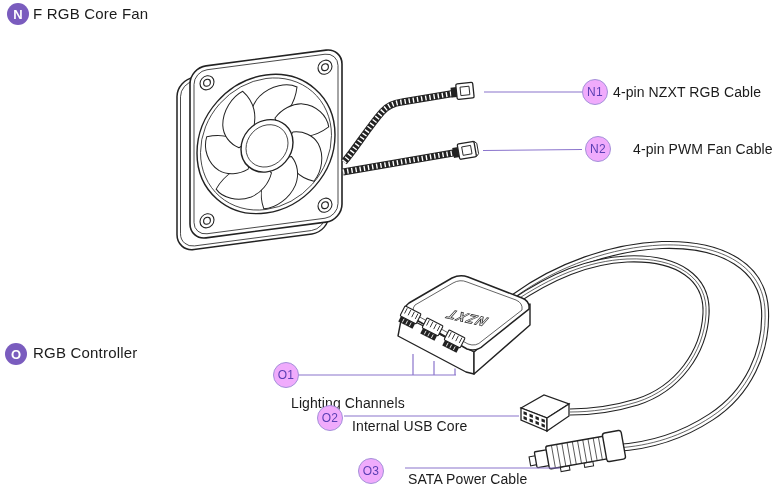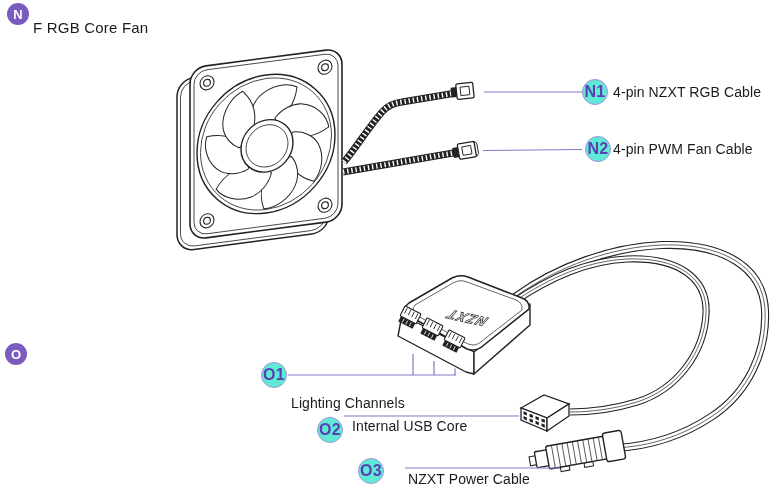--- a/index.html
+++ b/index.html
@@ -26,27 +26,27 @@
              font-family:"Liberation Sans",sans-serif; letter-spacing:1.5px;}
   
   .badge-solid{
     position:absolute; width:22px; height:22px; border-radius:50%;
     background:var(--badge_fill); color:var(--badge_letter);
     font-size:13px; font-weight:bold;
     display:flex; align-items:center; justify-content:center;
   }
   .badge-outline{
     position:absolute; width:26px; height:26px; box-sizing:border-box;
-    border:1.6px solid var(--ring); border-radius:50%; background:#5eead4;
-    color:var(--num); font-size:16px; font-weight:bold; letter-spacing:.3px;
+    border:1.6px solid var(--ring); border-radius:50%; background:#f0abfc;
+    color:var(--num); font-size:12px; font-weight:normal; letter-spacing:.3px;
     display:flex; align-items:center; justify-content:center;
   }
   .sec-title{
     position:absolute; font-size:15px; line-height:18px; color:var(--text_dark);
-    letter-spacing:.2px; white-space:nowrap;margin-top:14px;
+    letter-spacing:.2px; white-space:nowrap;
   }
   .clabel{
     position:absolute; font-size:14px; line-height:14px; color:var(--text_dark);
     letter-spacing:.1px; white-space:nowrap;
   }
 </style>
 </head>
 <body>
 
 <div class="canvas">
@@ -234,29 +234,30 @@
       <line x1="455" y1="368.5" x2="455" y2="375"></line>
       <line x1="344" y1="416" x2="519" y2="416"></line>
       <line x1="405" y1="468" x2="560" y2="468"></line>
     </g>
   </svg>
 
   <div class="badge-solid" style="left:7px; top:3px;">N</div>
   <div class="sec-title" style="left:33px; top:5px;">F RGB Core Fan</div>
 
   <div class="badge-solid" style="left:5px; top:343px;">O</div>
+  <div class="sec-title" style="left:33px; top:344px;">RGB Controller</div>
 
   <div class="badge-outline" style="left:582px; top:79px;">N1</div>
   <div class="clabel" style="left:613px; top:85px;">4-pin NZXT RGB Cable</div>
 
   <div class="badge-outline" style="left:585px; top:136px;">N2</div>
-  <div class="clabel" style="left:613px; top:142px;">4-pin PWM Fan Cable</div>
-
-  <div class="badge-outline" style="left:261px; top:362px;">O1</div>
+  <div class="clabel" style="left:633px; top:142px;">4-pin PWM Fan Cable</div>
+
+  <div class="badge-outline" style="left:273px; top:362px;">O1</div>
   <div class="clabel" style="left:291px; top:396px;">Lighting Channels</div>
 
-  <div class="badge-outline" style="left:317px; top:417px;">O2</div>
+  <div class="badge-outline" style="left:317px; top:405px;">O2</div>
   <div class="clabel" style="left:352px; top:419px;">Internal USB Core</div>
 
   <div class="badge-outline" style="left:358px; top:458px;">O3</div>
-  <div class="clabel" style="left:408px; top:472px;">NZXT Power Cable</div>
+  <div class="clabel" style="left:408px; top:472px;">SATA Power Cable</div>
 
 </div>
 
 </body></html>

